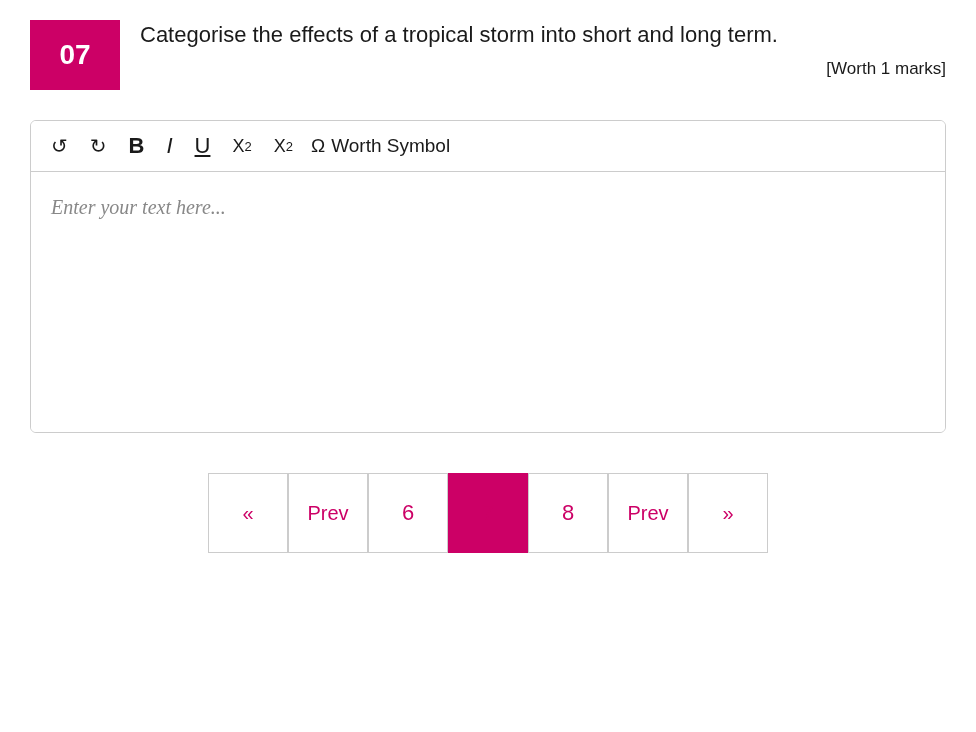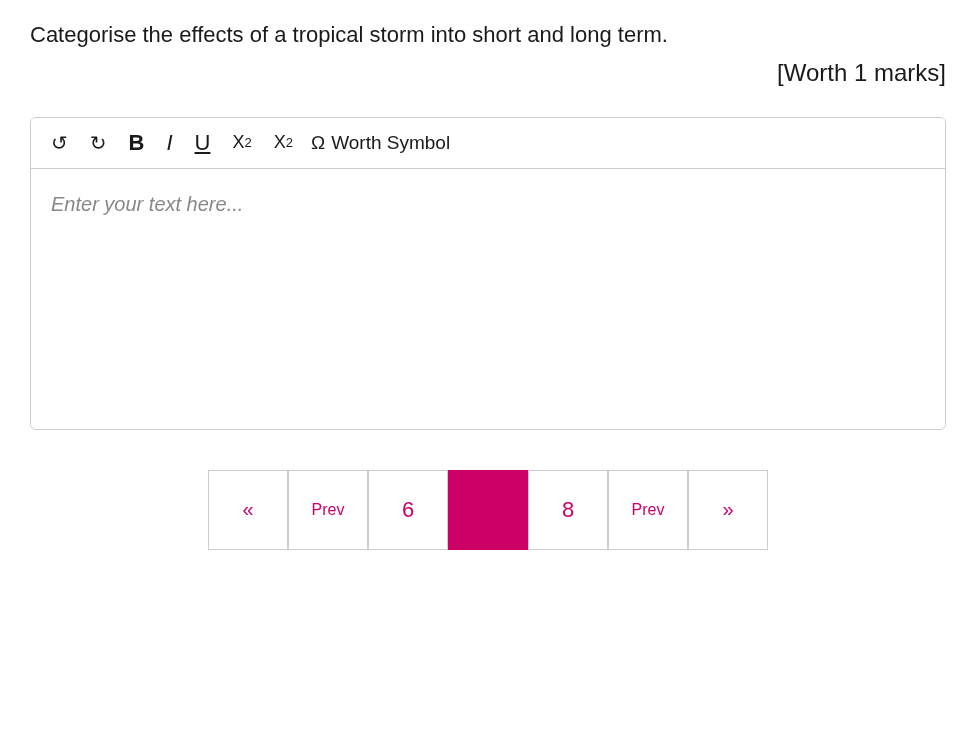--- a/index.html
+++ b/index.html
@@ -45,21 +45,21 @@
     .question-text {
       font-size: 22px;
       line-height: 1.4;
       color: #1a1a1a;
       font-family: Arial, sans-serif;
       font-weight: normal;
       margin-bottom: 8px;
     }
 
     .question-marks {
-      font-size: 24px;
+      font-size: 17px;
       color: #1a1a1a;
       font-family: Arial, sans-serif;
       text-align: right;
       display: block;
     }
 
     .editor-container {
       border: 1px solid #cccccc;
       border-radius: 6px;
       overflow: hidden;
@@ -123,21 +123,21 @@
       color: #1a1a1a;
       font-family: Arial, sans-serif;
     }
 
     .text-area {
       min-height: 260px;
       padding: 24px 20px;
       font-size: 20px;
       color: #888888;
       font-style: italic;
-      font-family: Liberation Sans, sans-serif;
+      font-family: Liberation Serif, serif;
       background: #ffffff;
       outline: none;
       width: 100%;
       border: none;
       resize: none;
       cursor: text;
     }
 
     .pagination {
       display: flex;
@@ -168,32 +168,33 @@
       border-color: #cc0066;
     }
 
     .pagination-btn.number {
       color: #cc0066;
       font-size: 22px;
     }
 
     .pagination-btn.nav-text {
       color: #cc0066;
-      font-size: 16px;
+      font-size: 20px;
     }
 
     .pagination-btn.arrow {
       color: #cc0066;
       font-size: 20px;
     }
   </style>
 </head>
 <body>
 
 <div class="question-header">
+  <div class="question-number">07</div>
   <div class="question-content">
     <p class="question-text">Categorise the effects of a tropical storm into short and long term.</p>
     <span class="question-marks">[Worth 1 marks]</span>
   </div>
 </div>
 
 <div class="editor-container">
   <div class="toolbar">
     <button class="toolbar-btn" title="Undo">
       <span>↺</span>

